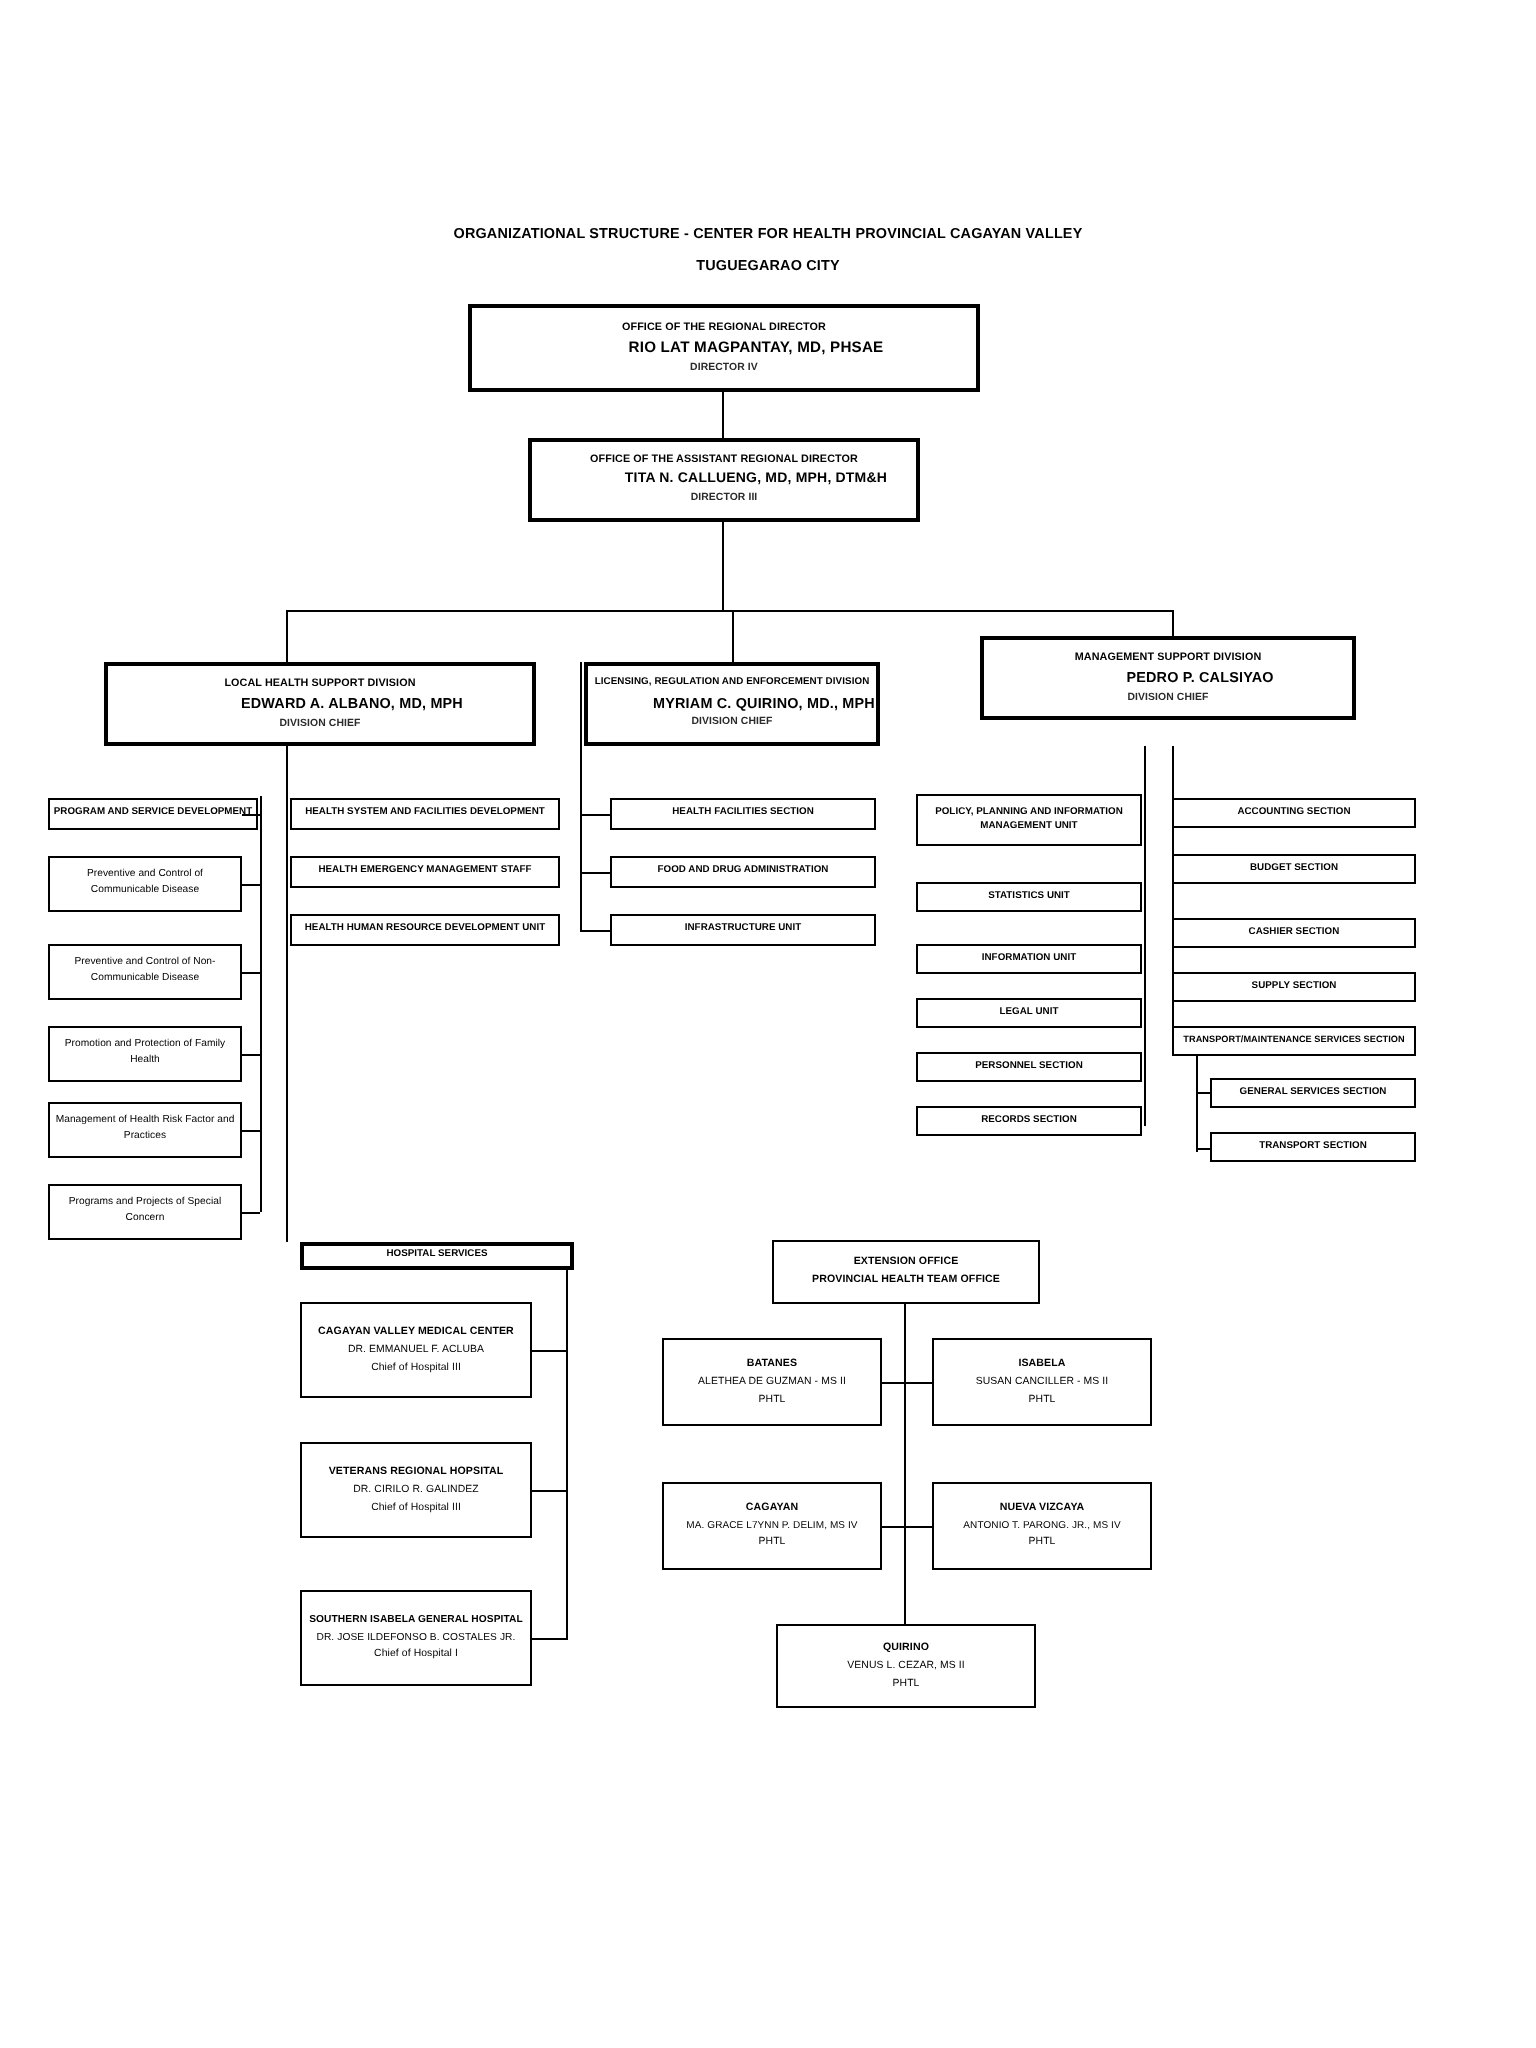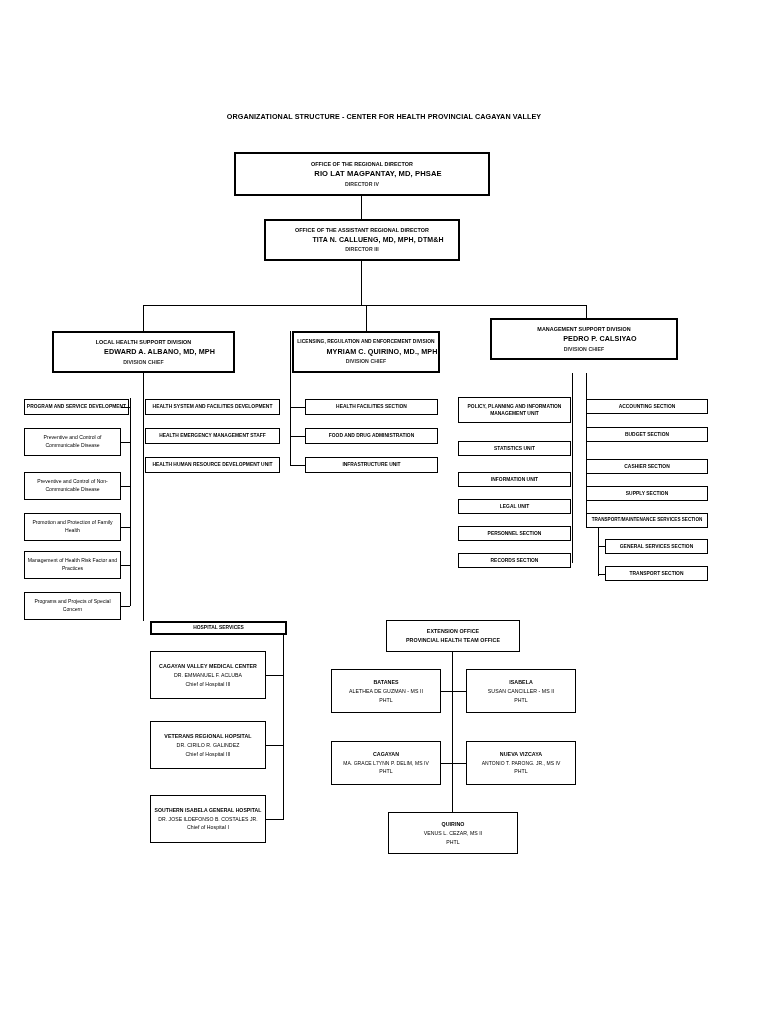--- a/index.html
+++ b/index.html
@@ -30,20 +30,21 @@
   .ln{position:absolute;background:#000;}
   .lnv{width:1px;}
   .lnh{height:1px;}
 </style>
 </head>
 <body>
 
 <div id="canvas">
 
   <div class="tline title" style="left:0;top:112px;width:768px;">ORGANIZATIONAL STRUCTURE - CENTER FOR HEALTH PROVINCIAL CAGAYAN VALLEY</div>
+  <div class="tline title" style="left:0;top:128px;width:768px;">TUGUEGARAO CITY</div>
 
   <div class="box thick" style="left:234px;top:152px;width:256px;height:44px;">
     <div class="bt-head">OFFICE OF THE REGIONAL DIRECTOR</div>
     <div class="bt-name">RIO LAT MAGPANTAY, MD, PHSAE</div>
     <div class="bt-role">DIRECTOR IV</div>
   </div>
 
   <div class="ln lnv" style="left:361px;top:196px;height:23px;"></div>
 
   <div class="box thick" style="left:264px;top:219px;width:196px;height:42px;">
@@ -53,21 +54,21 @@
   </div>
 
   <div class="ln lnv" style="left:361px;top:261px;height:44px;"></div>
 
   <div class="ln lnh" style="left:143px;top:305px;width:444px;"></div>
 
   <div class="ln lnv" style="left:143px;top:305px;height:31px;"></div>
   <div class="ln lnv" style="left:366px;top:305px;height:31px;"></div>
   <div class="ln lnv" style="left:586px;top:305px;height:31px;"></div>
 
-  <div class="box thick" style="left:52px;top:331px;width:183px;height:42px;">
+  <div class="box thick" style="left:52px;top:331px;width:216px;height:42px;">
     <div class="bt-head">LOCAL HEALTH SUPPORT DIVISION</div>
     <div class="bt-name" style="font-size:7.2px;">EDWARD A. ALBANO, MD, MPH</div>
     <div class="bt-role">DIVISION CHIEF</div>
   </div>
 
   <div class="box thick" style="left:292px;top:331px;width:148px;height:42px;">
     <div class="bt-head" style="font-size:4.9px;">LICENSING, REGULATION AND ENFORCEMENT DIVISION</div>
     <div class="bt-name" style="font-size:7.2px;">MYRIAM C. QUIRINO, MD., MPH</div>
     <div class="bt-role">DIVISION CHIEF</div>
   </div>

